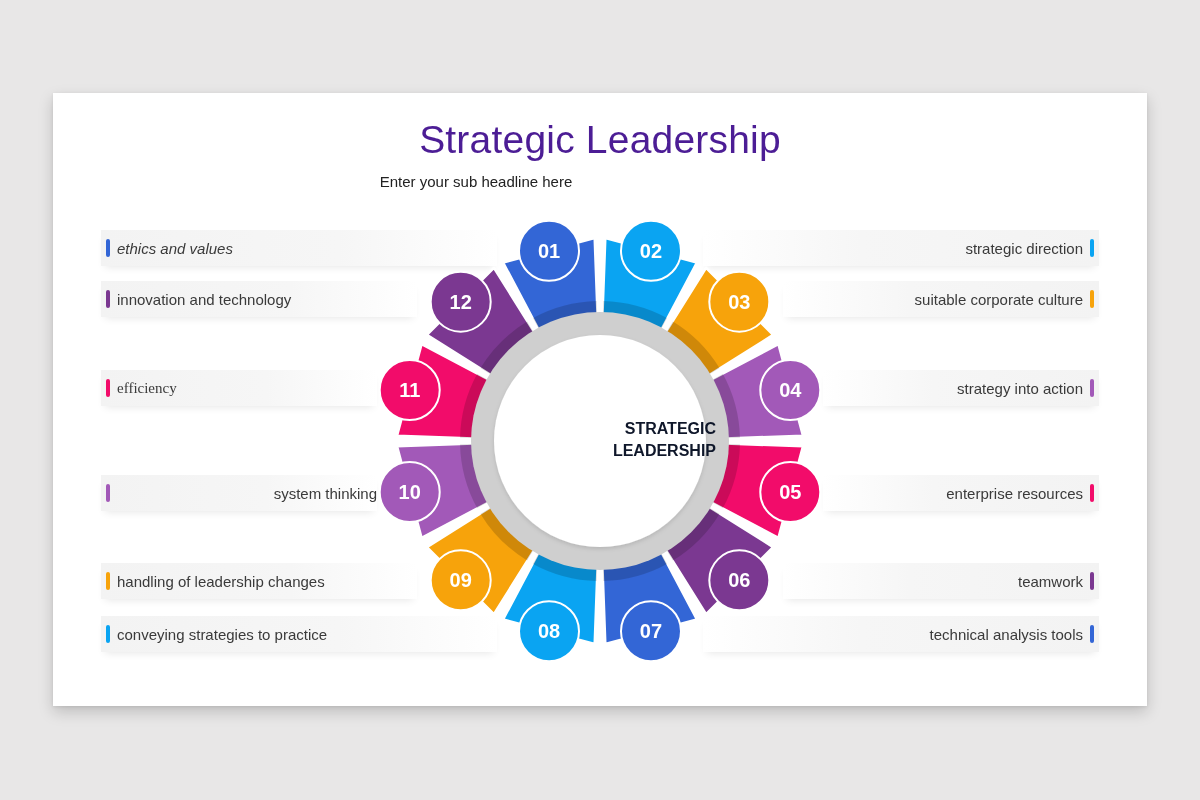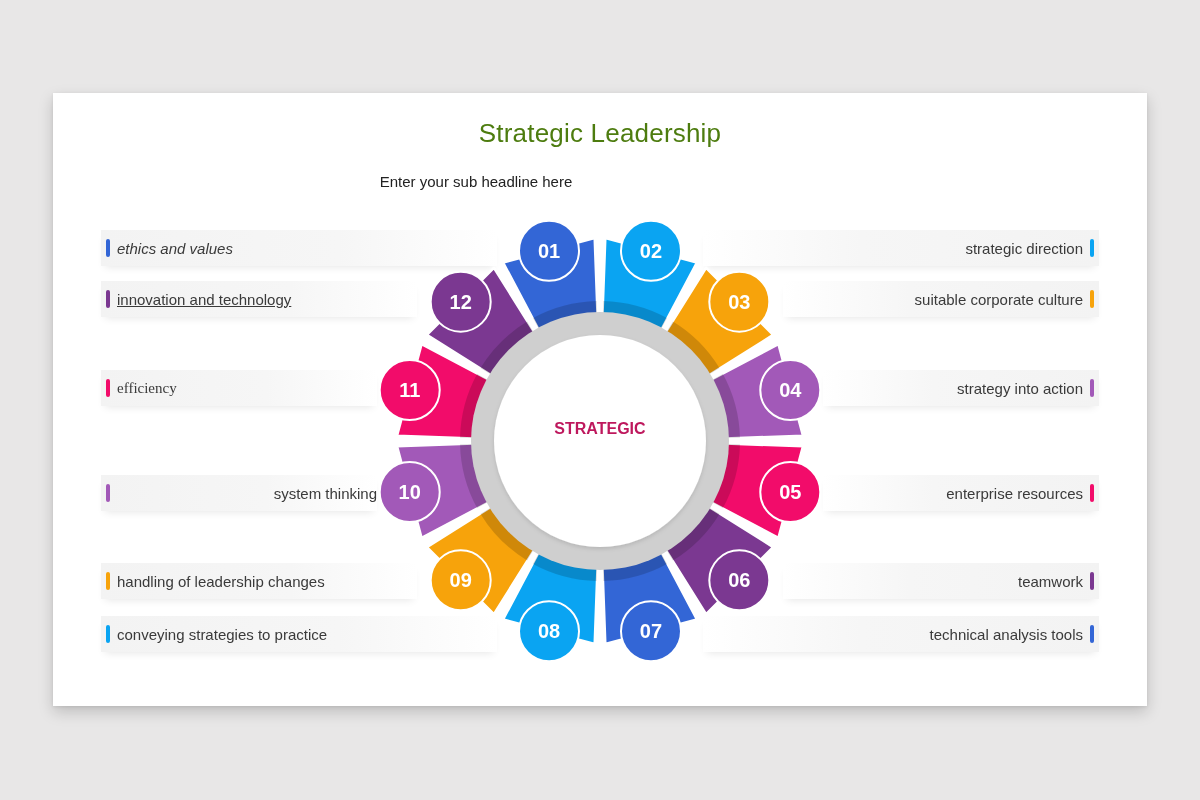--- a/index.html
+++ b/index.html
@@ -1,42 +1,42 @@
 <!DOCTYPE html>
 <html><head>
 <meta charset="utf-8">
 <style>
   html, body { margin:0; padding:0; }
   body { width:1200px; height:800px; background:#e8e7e7; position:relative; overflow:hidden; font-family:"Liberation Sans", sans-serif; }
   .slide { position:absolute; left:53px; top:93px; width:1094px; height:613px; background:#ffffff; box-shadow: 0 6px 14px rgba(0,0,0,0.18), 0 1px 3px rgba(0,0,0,0.08); }
-  .title { position:absolute; left:0; top:118px; width:1200px; text-align:center; font-size:26px; color:#4d7c0f; font-family:"Liberation Sans", sans-serif; letter-spacing:0.2px; }
+  .title { position:absolute; left:0; top:118px; width:1200px; text-align:center; font-size:39px; color:#4c1d95; font-family:"Liberation Sans", sans-serif; letter-spacing:0.2px; }
   .subtitle { position:absolute; left:0; top:173px; width:952px; text-align:center; font-size:15px; color:#222; font-family:"Liberation Sans", sans-serif; }
   .label { position:absolute; height:36px; display:flex; align-items:center; font-size:15px; color:#3a3a3a; background:linear-gradient(to right, #f3f3f3 0%, #f6f6f6 60%, rgba(255,255,255,0) 100%); box-shadow: 0 5px 8px -4px rgba(0,0,0,0.10); }
   .label.left { left:101px; padding-left:16px; justify-content:flex-start; }
   .label.right { right:101px; padding-right:16px; justify-content:flex-end; background:linear-gradient(to left, #f3f3f3 0%, #f6f6f6 60%, rgba(255,255,255,0) 100%); }
   .label .bar { position:absolute; top:9px; width:4px; height:18px; border-radius:2px; filter:blur(0.6px); }
   .label.left .bar { left:5px; }
   .label.right .bar { right:5px; }
   .wheel { position:absolute; left:360px; top:201px; width:480px; height:480px; }
-  .center-text { position:absolute; left:500px; top:418px; width:200px; text-align:center; font-size:16px; font-weight:bold; color:#be185d; line-height:22px; font-family:"Liberation Sans", sans-serif; }
+  .center-text { position:absolute; left:516px; top:418px; width:200px; text-align:right; font-size:16px; font-weight:bold; color:#0f172a; line-height:22px; font-family:"Liberation Sans", sans-serif; }
   .num { font-family:"Liberation Sans", sans-serif; font-weight:bold; font-size:20px; fill:#ffffff; }
 </style>
 </head>
 <body>
 
 <div class="slide"></div>
 
 <div class="title">Strategic Leadership</div>
 <div class="subtitle">Enter your sub headline here</div>
 
 <div class="label left" style="top:230px; width:380px;font-style:italic;">
   <span class="bar" style="background:#3366d6"></span>
   <span>ethics and values</span>
 </div>
-<div class="label left" style="top:281px; width:300px;text-decoration:underline;">
+<div class="label left" style="top:281px; width:300px;">
   <span class="bar" style="background:#7b3891"></span>
   <span>innovation and technology</span>
 </div>
 <div class="label left" style="top:370px; width:260px;font-family:Liberation Serif, serif;">
   <span class="bar" style="background:#f20c6a"></span>
   <span>efficiency</span>
 </div>
 <div class="label left" style="top:475px; width:260px;justify-content:flex-end;">
   <span class="bar" style="background:#a259b8"></span>
   <span>system thinking</span>
@@ -180,13 +180,14 @@
       </g>
       <g>
         <circle cx="-139.3000358937499" cy="-139.30003589374985" r="30" fill="#7b3891" stroke="#ffffff" stroke-width="2"></circle>
         <text x="-139.3000358937499" y="-132.30003589374985" text-anchor="middle" class="num">12</text>
       </g>
     </g>
 </svg>
 
 <div class="center-text">
   <div>STRATEGIC</div>
+  <div>LEADERSHIP</div>
 </div>
 
 </body></html>

